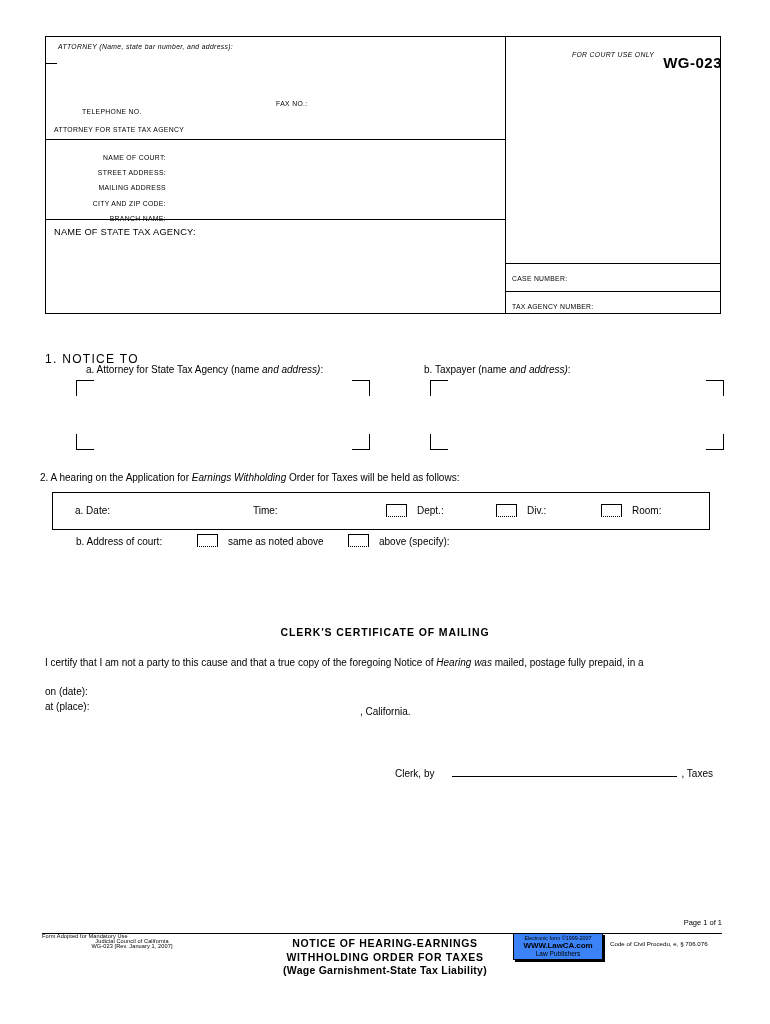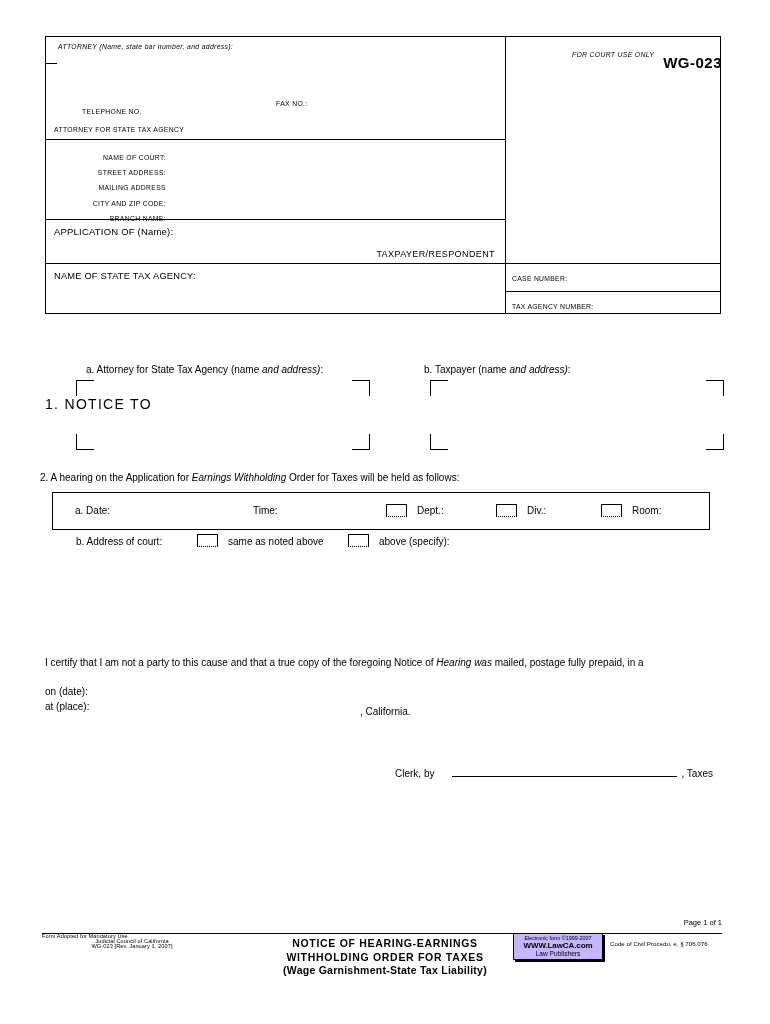--- a/index.html
+++ b/index.html
@@ -130,23 +130,22 @@
     border-bottom: 1.6px solid #000;
     padding: 3px 0 0 6px;
   }
   .tax-num { flex: 1; padding: 3px 0 0 6px; }
   .num-lbl { font-size: 6.8px; letter-spacing: 0.3px; }
 
   
   .item1-head {
     position: absolute;
     left: 45px; top: 352px;
-    font-size: 14px;
+    font-size: 12px;
     letter-spacing: 1.3px;
-    margin-top: 44px;
   }
   .item1-a {
     position: absolute;
     left: 86px; top: 364px;
     font-size: 10px;
   }
   .item1-b {
     position: absolute;
     left: 424px; top: 364px;
     font-size: 10px;
@@ -265,21 +264,21 @@
   }
   .foot-center .sub { letter-spacing: 0.25px; }
   .stamp {
     position: absolute;
     left: 513px; top: 933px;
     width: 90px;
     border: 1.2px solid #000;
     box-shadow: 2px 2px 0 #000;
     text-align: center;
     padding: 1px 0 2px;
-    background: #c4b5fd;
+    background: #3b82f6;
   }
   .stamp .s1 { font-size: 5.4px; }
   .stamp .s2 { font-size: 8px; font-weight: bold; letter-spacing: -0.1px; }
   .stamp .s3 { font-size: 6.6px; }
   .foot-code {
     position: absolute;
     left: 610px; top: 940px;
     font-size: 6.2px;
   }
 </style>
@@ -305,24 +304,20 @@
       </div>
 
       <div class="court-box">
         <div class="court-line"><span class="lbl">NAME OF COURT:</span></div>
         <div class="court-line"><span class="lbl">STREET ADDRESS:</span></div>
         <div class="court-line"><span class="lbl">MAILING ADDRESS</span></div>
         <div class="court-line"><span class="lbl">CITY AND ZIP CODE:</span></div>
         <div class="court-line"><span class="lbl">BRANCH NAME:</span></div>
       </div>
 
-      <div class="appl-box">
-        <div class="appl-title">APPLICATION OF (Name):</div>
-        <div class="taxpayer-resp">TAXPAYER/RESPONDENT</div>
-      </div>
 
 
       <div class="agency-box">
         <div class="agency-lbl">NAME OF STATE TAX AGENCY:</div>
       </div>
 
     </div>
 
     <div class="cap-right">
       <div class="court-use">
@@ -371,20 +366,21 @@
     <div class="cbox hb-cb3"></div>
     <div class="hb-l3">Room:</div>
   </div>
 
   <div class="item2-b">b. Address of court:</div>
   <div class="cbox b-cb1"></div>
   <div class="b-l1">same as noted above</div>
   <div class="cbox b-cb2"></div>
   <div class="b-l2">above (specify):</div>
 
+  <div class="cert-title">CLERK'S CERTIFICATE OF MAILING</div>
 
   <div class="cert-body">
     <span>I certify that I am not a party to this cause and that a true copy of the foregoing Notice of </span><span class="it">Hearing was</span><span> mailed, postage fully prepaid, in a</span><br>
     <br>
     <span>on (date):</span><br>
     <span>at (place):</span>
   </div>
 
   <div class="cert-cal">, California.</div>
 

